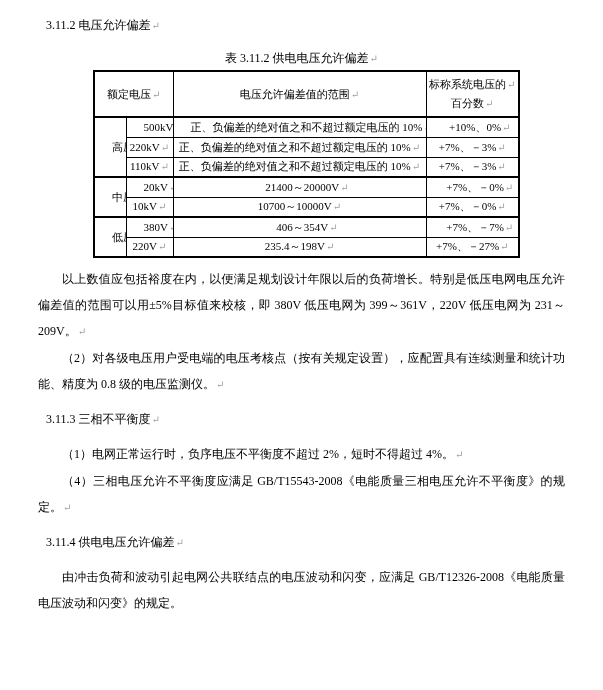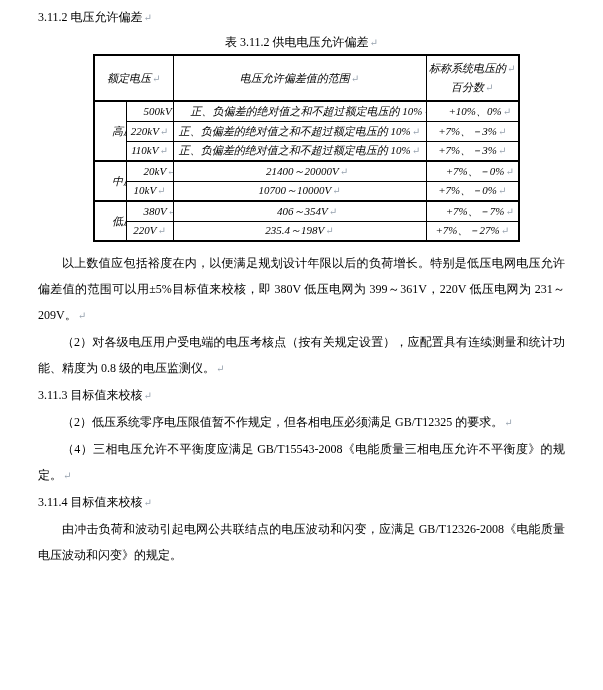--- a/index.html
+++ b/index.html
@@ -12,38 +12,37 @@
     font-size: 12px;
     overflow: hidden;
   }
   .page { padding: 4px 38px 0 38px; }
   .para {
     margin: 0;
     line-height: 26px;
     text-align: justify;
   }
   .indent { text-indent: 24px; }
-  .heading { margin: 0; line-height: 26px; font-size: 12px; font-weight: normal; }
+  .heading { margin: 8px; line-height: 26px; font-size: 12px; font-weight: normal; }
   .ul {
     text-decoration-color: #4472c4;
     text-underline-offset: 2px;
   }
   .pmark {
     color: #95a0ad;
     font-size: 10px;
     margin-left: 1px;
   }
   .caption { margin: 0; line-height: 22px; text-align: center; text-indent: 0; }
   table.dev-table {
     border-collapse: collapse;
     table-layout: fixed;
     margin-left: 55px;
     width: 425px;
     border: 2px solid #000;
-    font-style: italic;
   }
   table.dev-table td {
     border: 1px solid #000;
     text-align: center;
     vertical-align: middle;
     font-size: 11px;
     line-height: 14px;
     padding: 0 2px;
     height: 20px;
     white-space: nowrap;
@@ -121,25 +120,25 @@
       <td><span>235.4～198V</span><span class="pmark">↵</span></td>
       <td><span>+7%、－27%</span><span class="pmark">↵</span></td>
     </tr>
   </tbody>
     </table>
 
   <p class="para indent" style="margin-top:8px;"><span>以上数值应</span><span class="ul">包括裕度在内</span><span>，以便满足规划设计年限以后的负荷增长。特别是低压电网电压允许偏差值的范围可以用±5%目标值来校核，即 380V 低压电网为 399～361V，220V 低压电网为 231～209V。</span><span class="pmark">↵</span></p>
 
   <p class="para indent"><span>（2）对各级电压用户受电端的电压考核点（按有关规定设置），应配置具有连续测量和统计功能、精度为 0.8 级的电压监测仪。</span><span class="pmark">↵</span></p>
 
-  <p class="heading"><span>3.11.3 目标值来校核</span><span class="pmark">↵</span></p>
+  <p class="heading"><span>3.11.3 三相不平衡度</span><span class="pmark">↵</span></p>
 
+  <p class="para indent"><span>（1）电网正常运行时，负序电压不平衡度不超过 2%，短时不得超过 4%。</span><span class="pmark">↵</span></p>
 
-  <p class="para indent"><span>（2）低压系统零序电压限值暂不作规定，但各相电压必须满足 GB/T12325 的要求。</span><span class="pmark">↵</span></p>
 
 
   <p class="para indent"><span>（4）三相电压允许不平衡度应满足 GB/T15543-2008《电能质量三相电压允许不平衡度》的规定。</span><span class="pmark">↵</span></p>
 
-  <p class="heading"><span>3.11.4 目标值来校核</span><span class="pmark">↵</span></p>
+  <p class="heading"><span>3.11.4 供电电压允许偏差</span><span class="pmark">↵</span></p>
 
   <p class="para indent"><span>由冲击负荷和波动引起电网公共联结点的电压波动和闪变，应满足 GB/T12326-2008《电能质量电压波动和闪变》的规定。</span></p>
 
 </div>
 
 </body></html>

